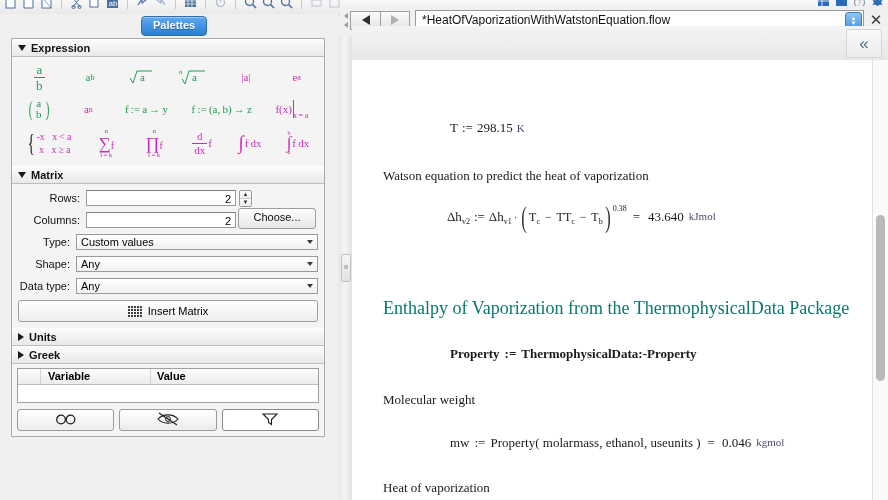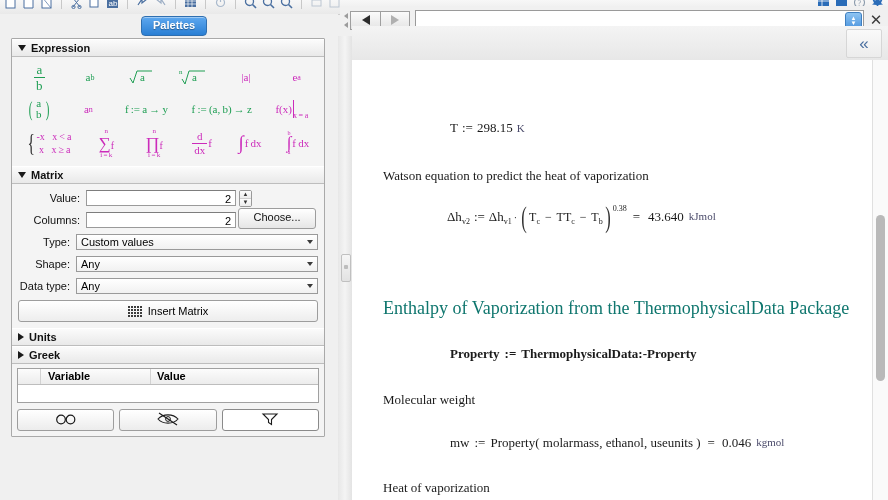--- a/index.html
+++ b/index.html
@@ -481,21 +481,21 @@
           </span>
         </div>
       </div>
 
       <div class="sect-header">
         <span class="tri down"></span>
         <span>Matrix</span>
       </div>
       <div class="sect-body mx-body" style="position:relative;">
         <div class="mx-row">
-          <span class="mx-label">Value:</span>
+          <span class="mx-label">Rows:</span>
           <span class="mx-input">2</span>
           <span class="spinner">
               <div>▲</div>
               <div>▼</div>
             </span>
         </div>
         <div class="mx-row">
           <span class="mx-label">Columns:</span>
           <span class="mx-input">2</span>
           <span class="spinner">
@@ -614,20 +614,21 @@
           <i></i>
         </span>
       <span class="nav-btn left">
         <span class="arrow-l"></span>
       </span>
       <span class="nav-btn">
         <span class="arrow-r"></span>
       </span>
     </div>
     <div class="doc-name-box">
+      <span>*HeatOfVaporizationWithWatstonEquation.flow</span>
       <span class="spin2">▲<br>▼</span>
     </div>
     <div class="doc-close">✕</div>
   </div>
 
   <div class="collapse-bar">
     <div class="collapse-btn">«</div>
   </div>
 
   <div class="doc-left-margin"></div>

